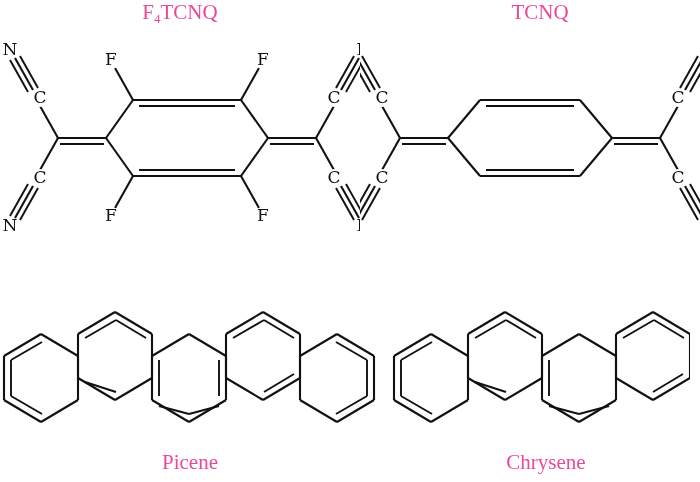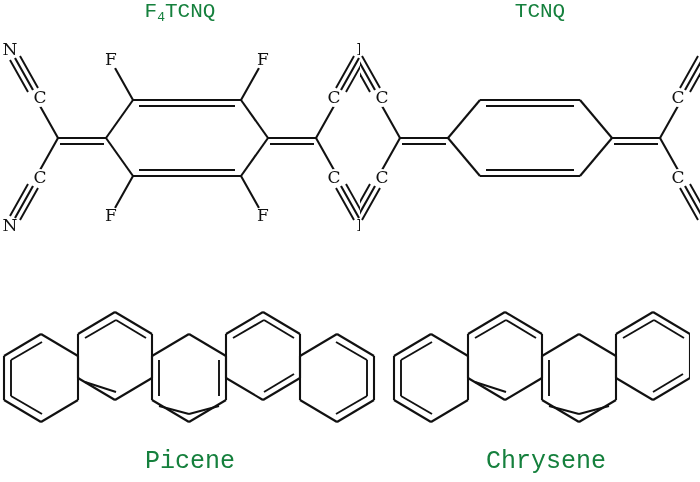--- a/index.html
+++ b/index.html
@@ -11,31 +11,31 @@
     position: relative;
     width: 700px;
     height: 482px;
     background: #ffffff;
     overflow: hidden;
     font-family: "DejaVu Serif", "Liberation Serif", serif;
   }
   .panel-title {
     position: absolute;
     text-align: center;
-    color: #15803d;
-    font-family: Liberation Mono, monospace;
+    color: #ec4899;
+    font-family: Liberation Serif, serif;
     white-space: nowrap;
   }
   .title-top {
     font-size: 21px;
     line-height: 24px;
     top: 0px;
   }
   .title-bottom {
-    font-size: 25px;
+    font-size: 21px;
     line-height: 24px;
   }
   .title-top sub {
     font-size: 13px;
     vertical-align: baseline;
     position: relative;
     top: 4px;
   }
   #f4tcnq-title { left: 40px; width: 280px; }
   #tcnq-title   { left: 400px; width: 280px; }

